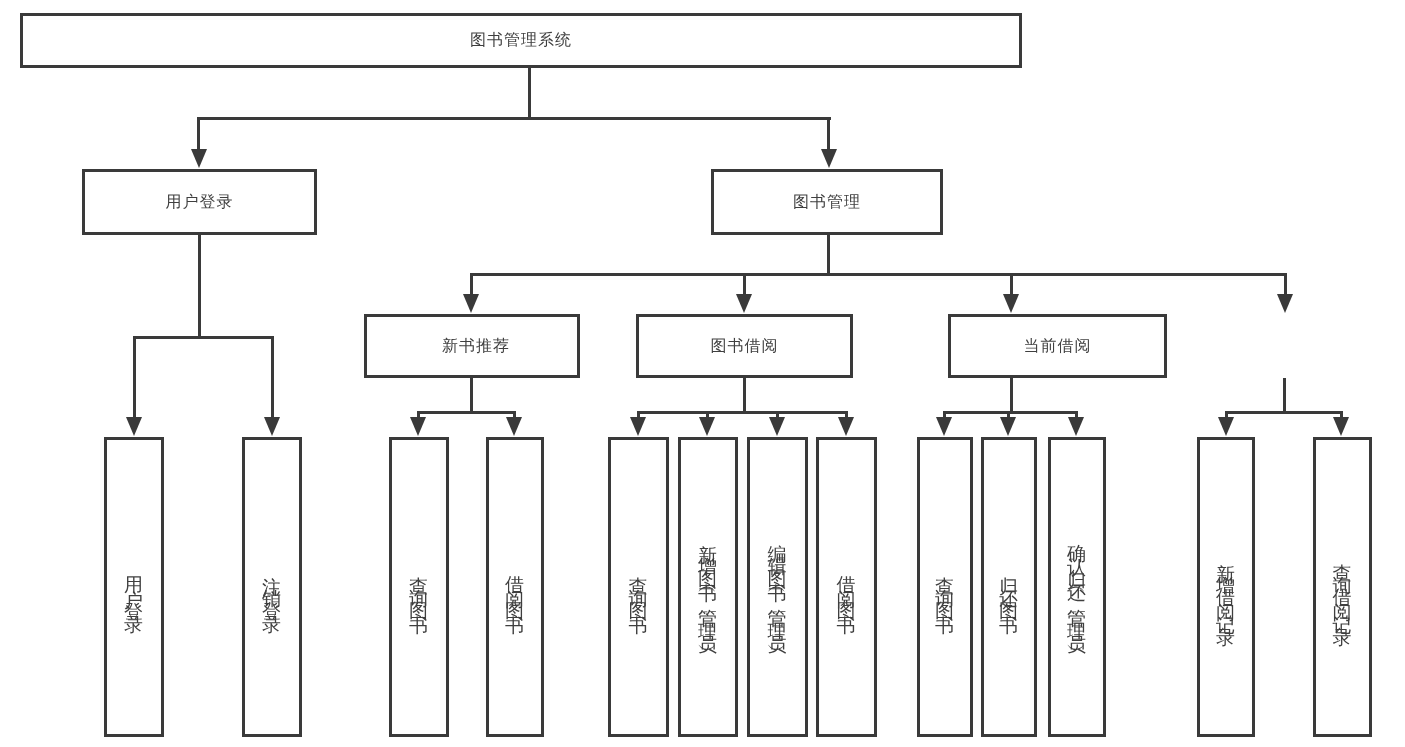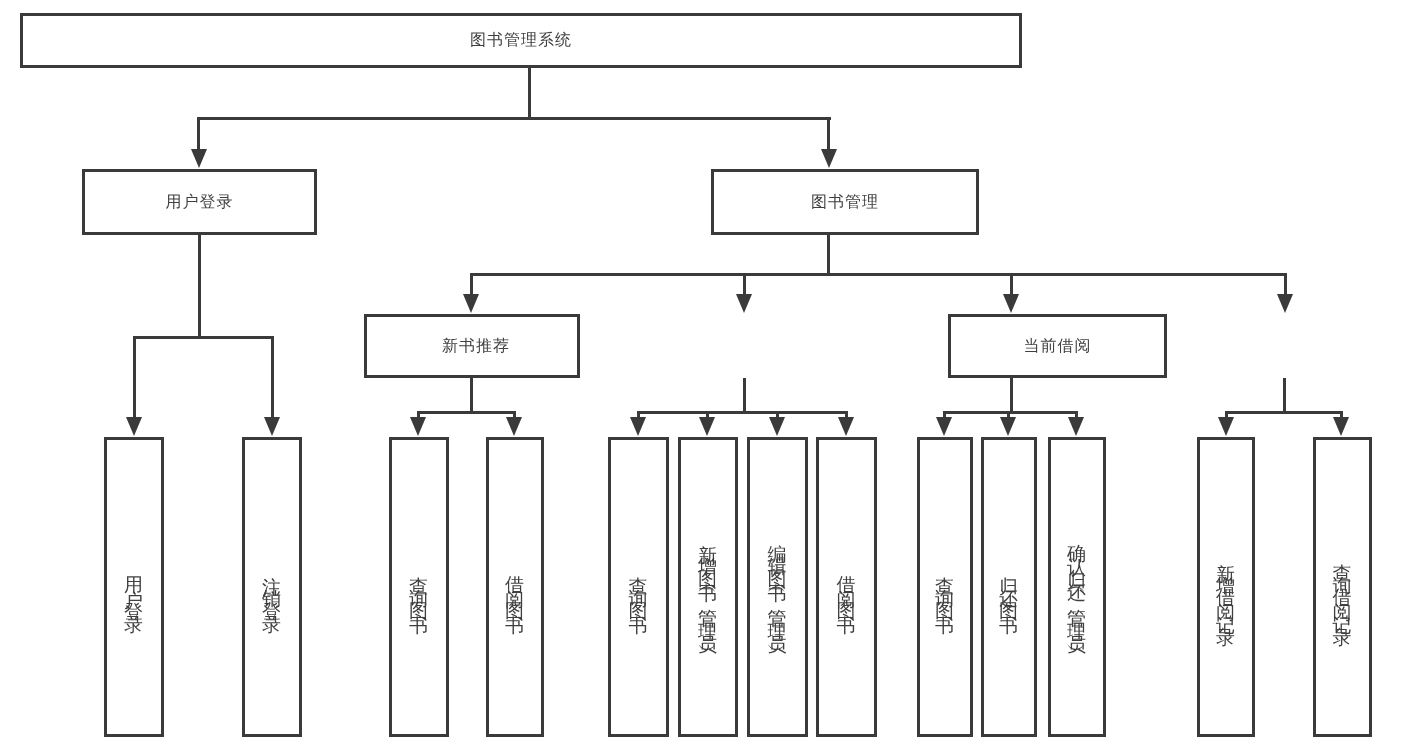--- a/index.html
+++ b/index.html
@@ -47,21 +47,21 @@
   <div class="vline" style="left:528px;top:68px;height:49px;"></div>
   <div class="hline" style="left:197px;top:117px;width:634px;"></div>
   <div class="vline" style="left:197px;top:117px;height:33px;"></div>
   <div class="arrow" style="left:191px;top:149px;"></div>
   <div class="vline" style="left:827px;top:117px;height:33px;"></div>
   <div class="arrow" style="left:821px;top:149px;"></div>
 
   <div class="box" style="left:82px;top:169px;width:235px;height:66px;">
     <span>用户登录</span>
   </div>
-  <div class="box" style="left:711px;top:169px;width:268px;height:66px;">
+  <div class="box" style="left:711px;top:169px;width:232px;height:66px;">
     <span>图书管理</span>
   </div>
 
   <div class="vline" style="left:198px;top:235px;height:101px;"></div>
   <div class="hline" style="left:133px;top:336px;width:141px;"></div>
   <div class="vline" style="left:133px;top:336px;height:81px;"></div>
   <div class="arrow" style="left:126px;top:417px;"></div>
   <div class="vline" style="left:271px;top:336px;height:81px;"></div>
   <div class="arrow" style="left:264px;top:417px;"></div>
 
@@ -71,20 +71,23 @@
   <div class="arrow" style="left:463px;top:294px;"></div>
   <div class="vline" style="left:743px;top:273px;height:21px;"></div>
   <div class="arrow" style="left:736px;top:294px;"></div>
   <div class="vline" style="left:1010px;top:273px;height:21px;"></div>
   <div class="arrow" style="left:1003px;top:294px;"></div>
   <div class="vline" style="left:1284px;top:273px;height:21px;"></div>
   <div class="arrow" style="left:1277px;top:294px;"></div>
 
   <div class="box" style="left:364px;top:314px;width:216px;height:64px;padding-left:8px;">
     <span>新书推荐</span>
+  </div>
+  <div class="box" style="left:636px;top:314px;width:217px;height:64px;">
+    <span>图书借阅</span>
   </div>
   <div class="box" style="left:903px;top:314px;width:219px;height:64px;margin-left:45px;">
     <span>当前借阅</span>
   </div>
 
   <div class="vline" style="left:470px;top:378px;height:33px;"></div>
   <div class="hline" style="left:418px;top:411px;width:98px;"></div>
   <div class="vline" style="left:417px;top:411px;height:8px;"></div>
   <div class="arrow" style="left:410px;top:417px;"></div>
   <div class="vline" style="left:513px;top:411px;height:8px;"></div>

